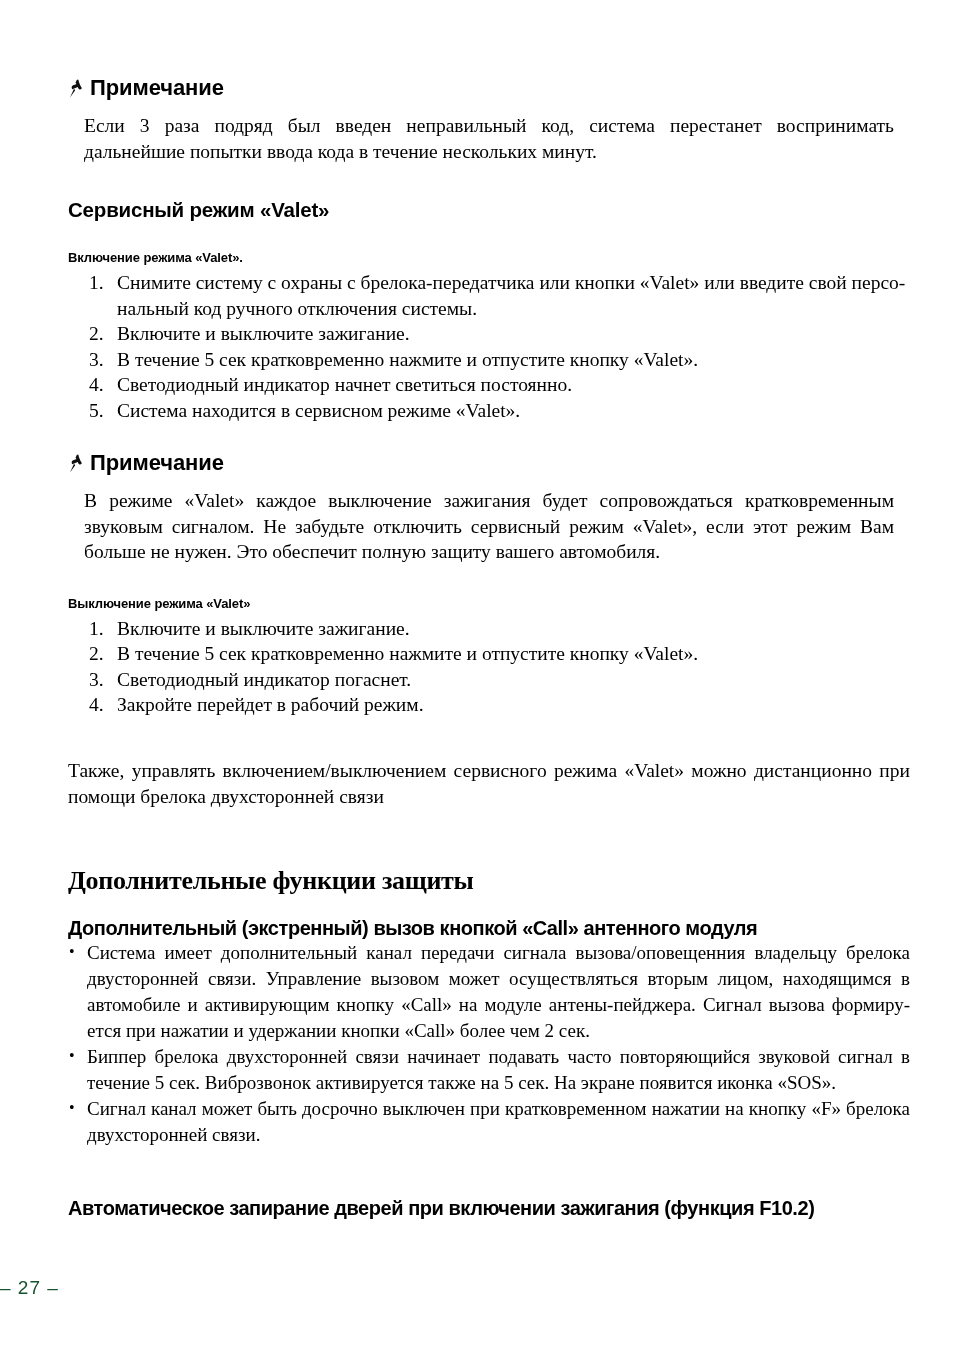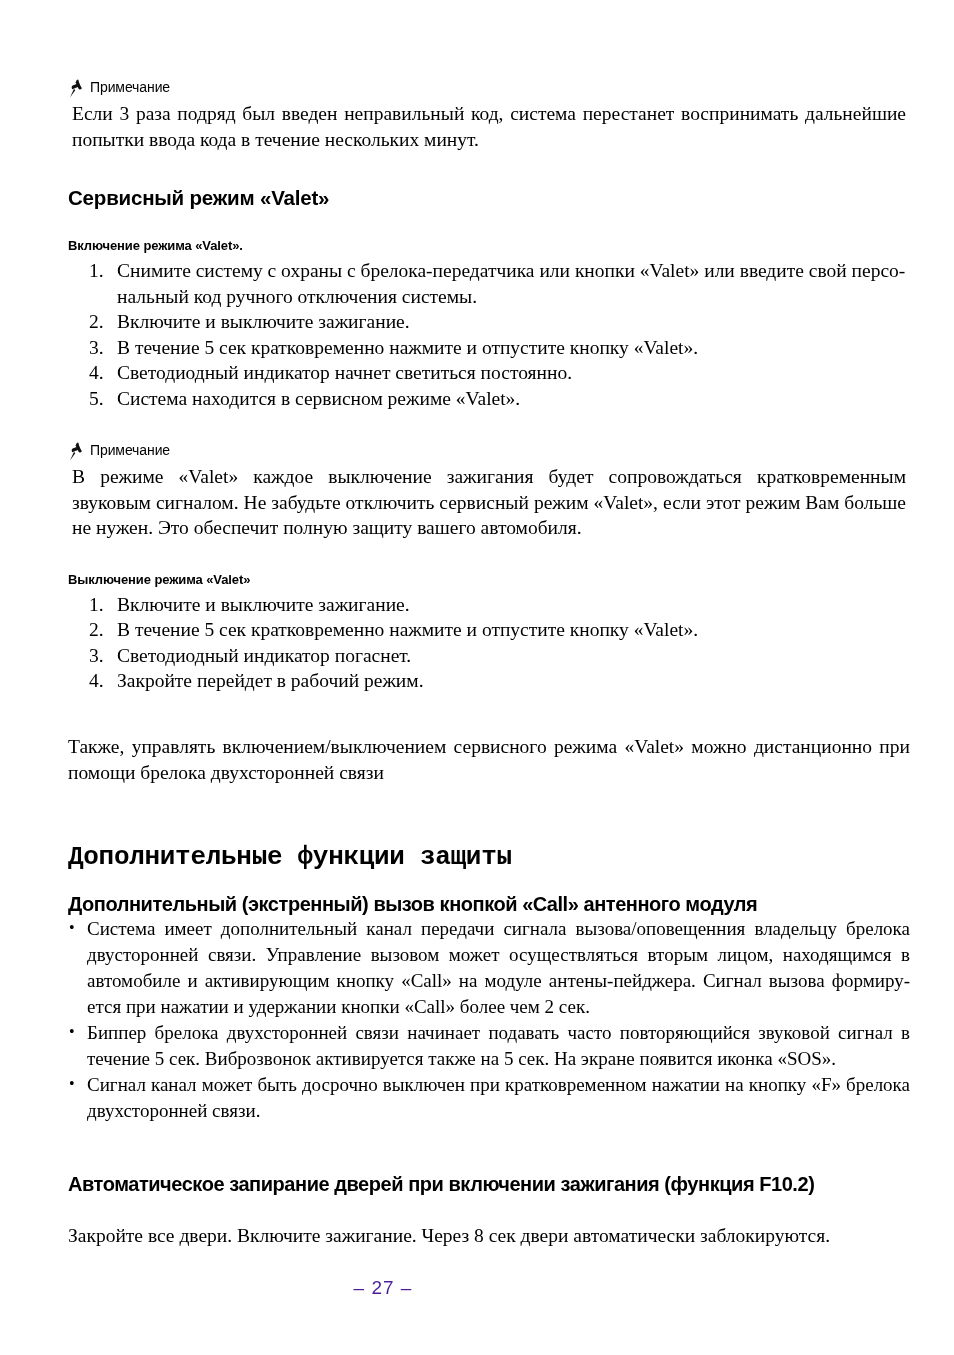--- a/index.html
+++ b/index.html
@@ -45,37 +45,37 @@
     display: inline-block;
     width: 15px;
     height: 19px;
     flex: 0 0 auto;
     position: relative;
     top: 1px;
   }
   .pin-icon svg { display: block; }
   .note-title {
     font-family: "Liberation Sans", "DejaVu Sans", sans-serif;
-    font-weight: normal;
-    font-size: 14px;
+    font-weight: bold;
+    font-size: 22px;
     line-height: 19px;
     letter-spacing: -0.1px;
     text-align: center;
   }
   .note-body {
     font-size: 19.5px;
     line-height: 25.5px;
     text-align: justify;
-    margin: 4px;
+    margin: 16px;
     hyphens: manual;
   }
 
   
   .h1 {
-    font-family: Liberation Mono, monospace;
+    font-family: Liberation Serif, serif;
     font-weight: bold;
     font-size: 26px;
     line-height: 30px;
     letter-spacing: -0.3px;
     margin: 0;
   }
   .h2 {
     font-family: "Liberation Sans", "DejaVu Sans", sans-serif;
     font-weight: bold;
     font-size: 20.5px;
@@ -167,25 +167,25 @@
   .sp-bullets { margin-top: 28px; }
   .sp-lasth   { margin-top: 48px; }
   .sp-lastp   { margin-top: 27px; }
 
   
   .page-number {
     position: absolute;
     left: 0;
     top: 1277px;
     width: 766px;
-    text-align: center;
+    text-align: left;
     font-family: "Liberation Sans", "DejaVu Sans", sans-serif;
     font-size: 19px;
     letter-spacing: 1px;
-    color: #4c1d95;
+    color: #14532d;
   }
 </style>
 </head>
 <body>
 
 <div class="page">
   <div class="content">
 
     <div>
       <div class="note-head">
@@ -239,18 +239,17 @@
     <h1 class="h1 sp-bigh1">Дополнительные функции защиты</h1>
     <h2 class="h2-wide sp-subh">Дополнительный (экстренный) вызов кнопкой «Call» антенного модуля</h2>
 
     <ul class="bul-list sp-bullets">
       <li>Система имеет дополнительный канал передачи сигнала вызова/оповещенния владельцу брелока двусторонней связи. Управление вызовом может осуществляться вторым лицом, находящимся в автомобиле и активирующим кнопку «Call» на модуле антены-пейджера. Сигнал вызова формиру­ется при нажатии и удержании кнопки «Call» более чем 2 сек.</li>
       <li>Биппер брелока двухсторонней связи начинает подавать часто повторяющийся звуковой сигнал в течение 5 сек. Виброзвонок активируется также на 5 сек. На экране появится иконка «SOS».</li>
       <li>Сигнал канал может быть досрочно выключен при кратковременном нажатии на кнопку «F» бре­лока двухсторонней связи.</li>
     </ul>
 
     <h2 class="h2-wide sp-lasth">Автоматическое запирание дверей при включении зажигания (функция F10.2)</h2>
-    <p class="para para-left sp-lastp">Закройте все двери. Включите зажигание. Через 8 сек двери автоматически заблокируются.</p>
 
   </div>
 
   <div class="page-number">– 27 –</div>
 </div>
 
 </body></html>

